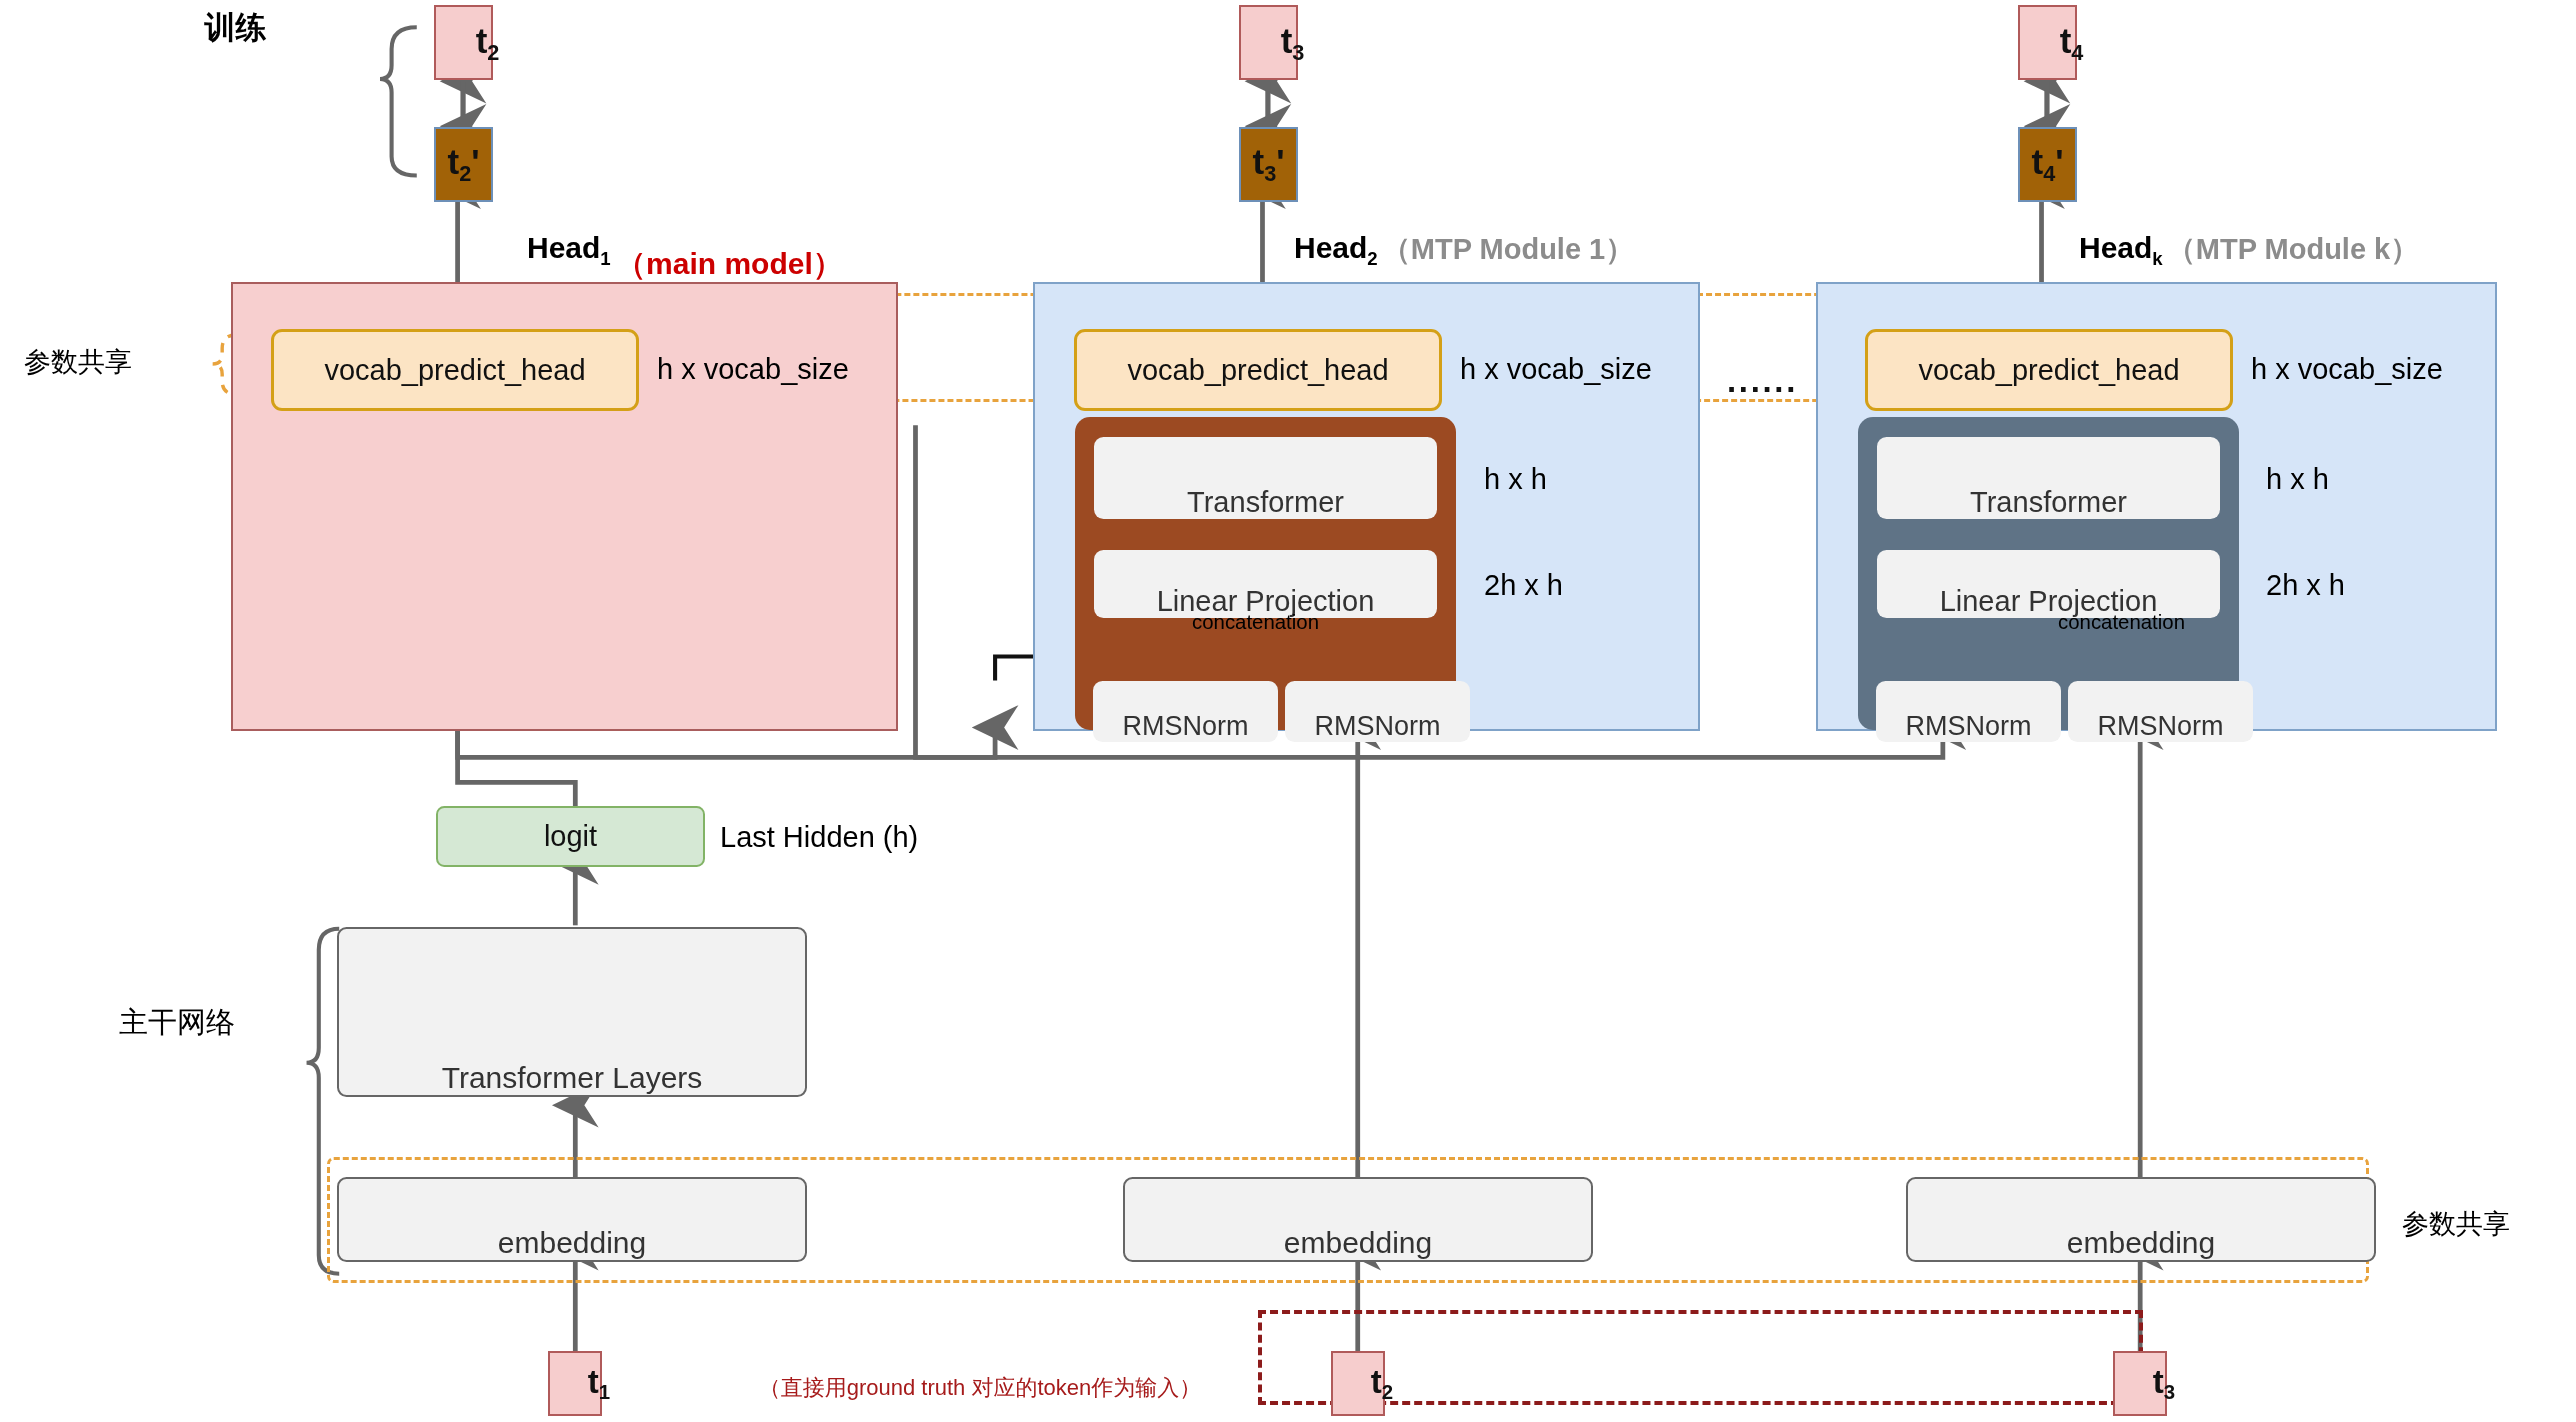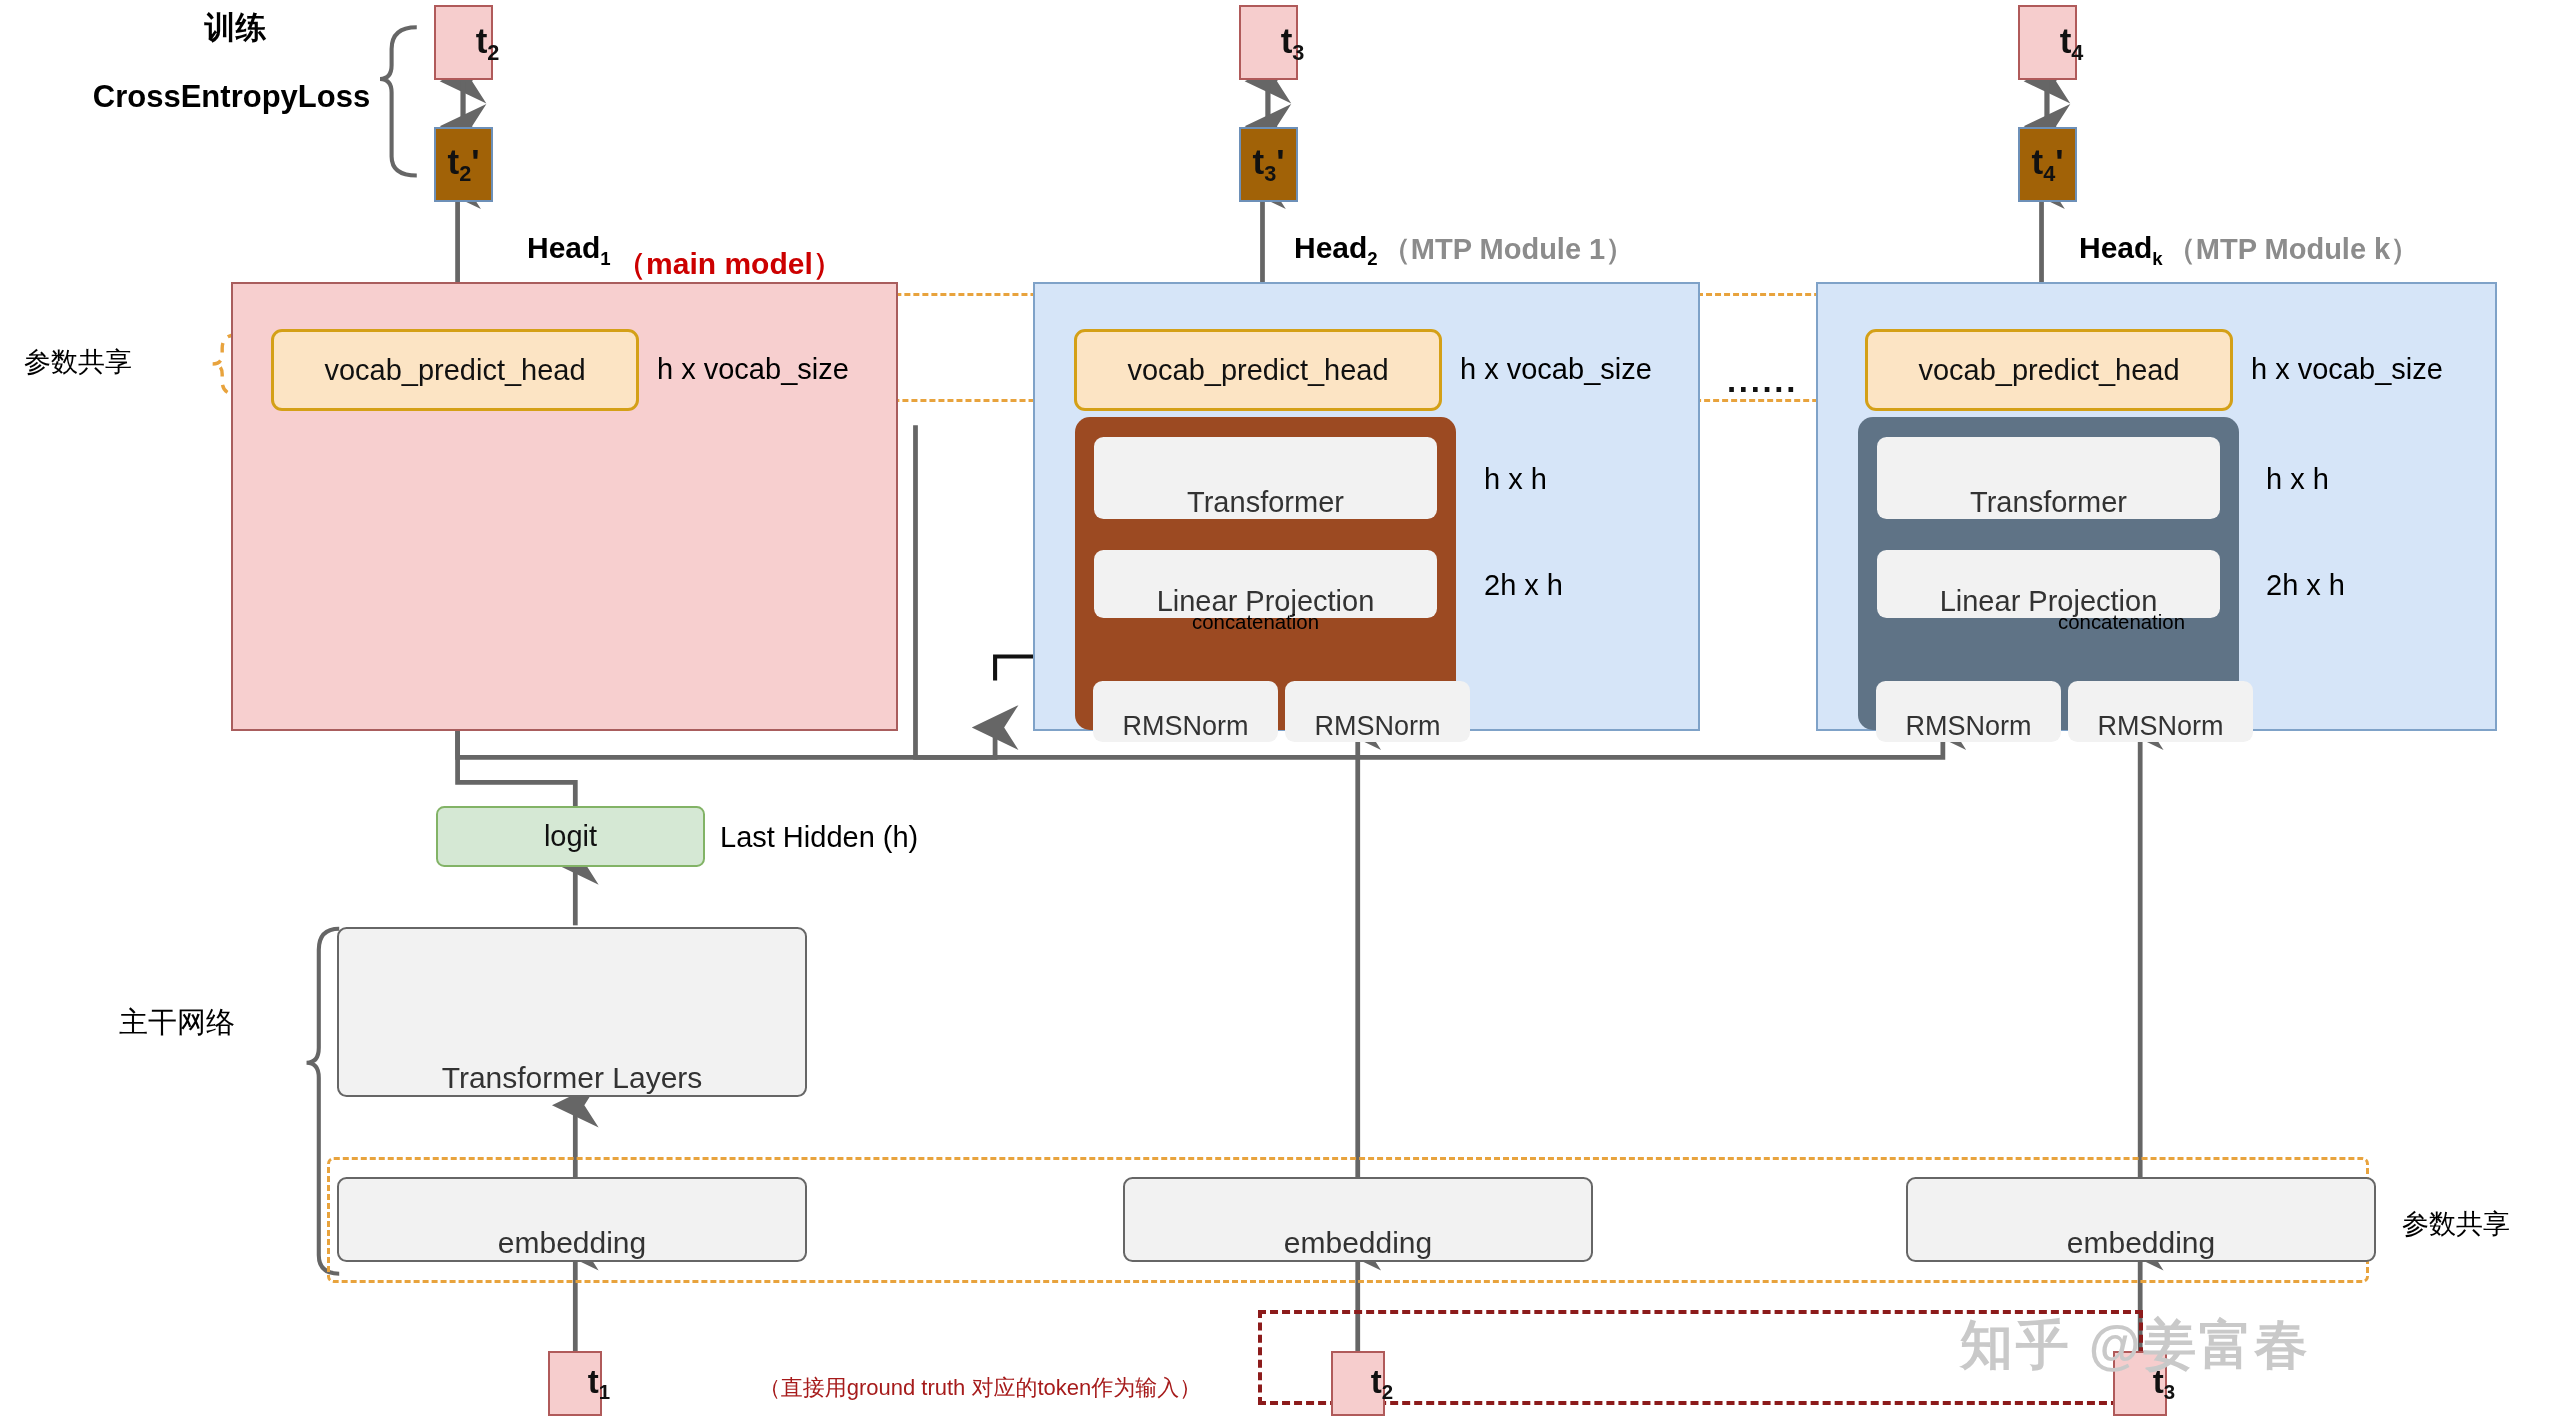--- a/index.html
+++ b/index.html
@@ -111,21 +111,20 @@
 
     <path d="M348,492 Q326,492 326,512 L326,520 Q326,535 312,535 Q326,535 326,550 L326,560 Q326,580 348,580" stroke="#e8a33d" stroke-width="5" fill="none" stroke-dasharray="14 12"></path>
   </svg>
 
   <div class="abs dash-orange" style="left:240px;top:293px;width:2256px;height:109px;border-radius:6.8px;"></div>
   <div class="abs dash-orange" style="left:327px;top:1157px;width:2042px;height:126px;border-radius:6.8px;"></div>
 
   <div class="abs dash-red" style="left:1258px;top:1310px;width:885px;height:95px;"></div>
 
   <div class="abs lbl ctr" style="left:123px;top:6.8px;width:225px;height:42px;font-size:31px;font-weight:bold;">训练</div>
-  <div class="abs lbl ctr" style="left:41px;top:76px;width:381px;height:42px;font-size:31px;font-weight:bold;">CrossEntropyLoss</div>
 
   <div class="abs tok tok-gt ctr" style="left:434px;top:5.4px;width:59px;height:75px;font-size:35px;">
     <span>t<sub>2</sub></span>
   </div>
   <div class="abs tok tok-pred ctr" style="left:434px;top:127px;width:59px;height:75px;font-size:35px;">
     <span>t<sub>2</sub><span class="pr">'</span></span>
   </div>
 
   <div class="abs tok tok-gt ctr" style="left:1239px;top:5.4px;width:59px;height:75px;font-size:35px;">
     <span>t<sub>3</sub></span>
@@ -251,16 +250,15 @@
   </div>
   <div class="abs tok tok-gt ctr" style="left:1331px;top:1351px;width:54px;height:65px;font-size:33px;">
     <span>t<sub>2</sub></span>
   </div>
   <div class="abs tok tok-gt ctr" style="left:2113px;top:1351px;width:54px;height:65px;font-size:33px;">
     <span>t<sub>3</sub></span>
   </div>
 
   <div class="abs lbl-dkred ctr" style="left:708px;top:1372px;width:544px;height:31px;font-size:22px;font-weight:normal;">（直接用ground truth 对应的token作为输入）</div>
 
-  <div class="abs wm" style="left:1960px;top:1314px;width:585px;height:61px;font-size:53px;line-height:61px;">知乎 @姜富春</div>
 
 </div>
 
 
 </body></html>

